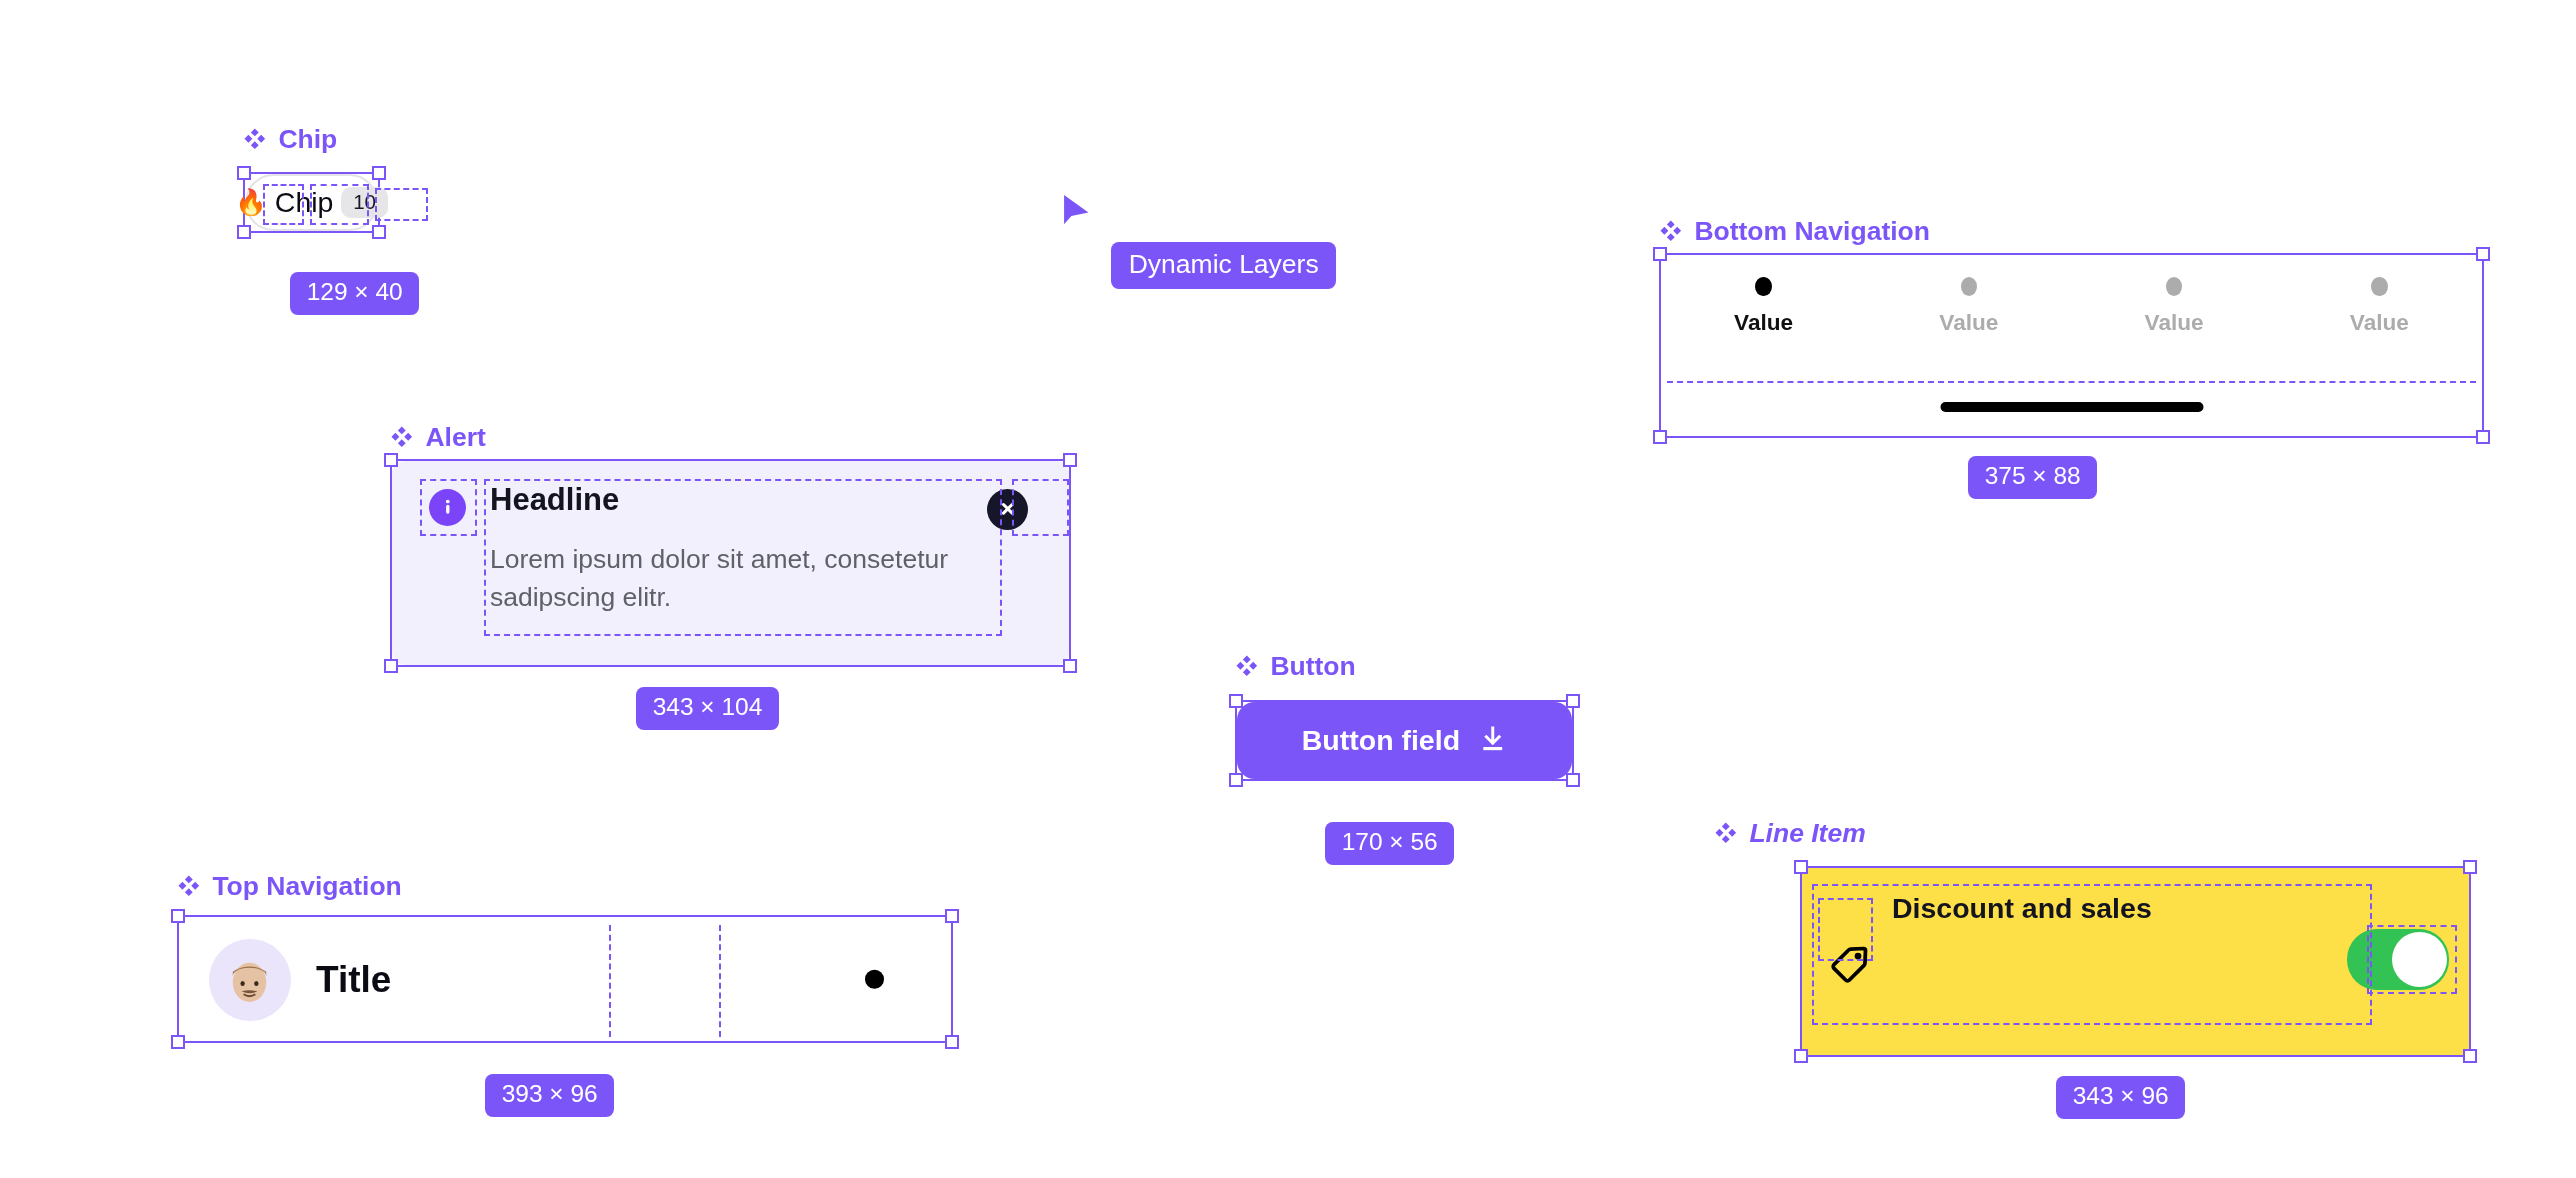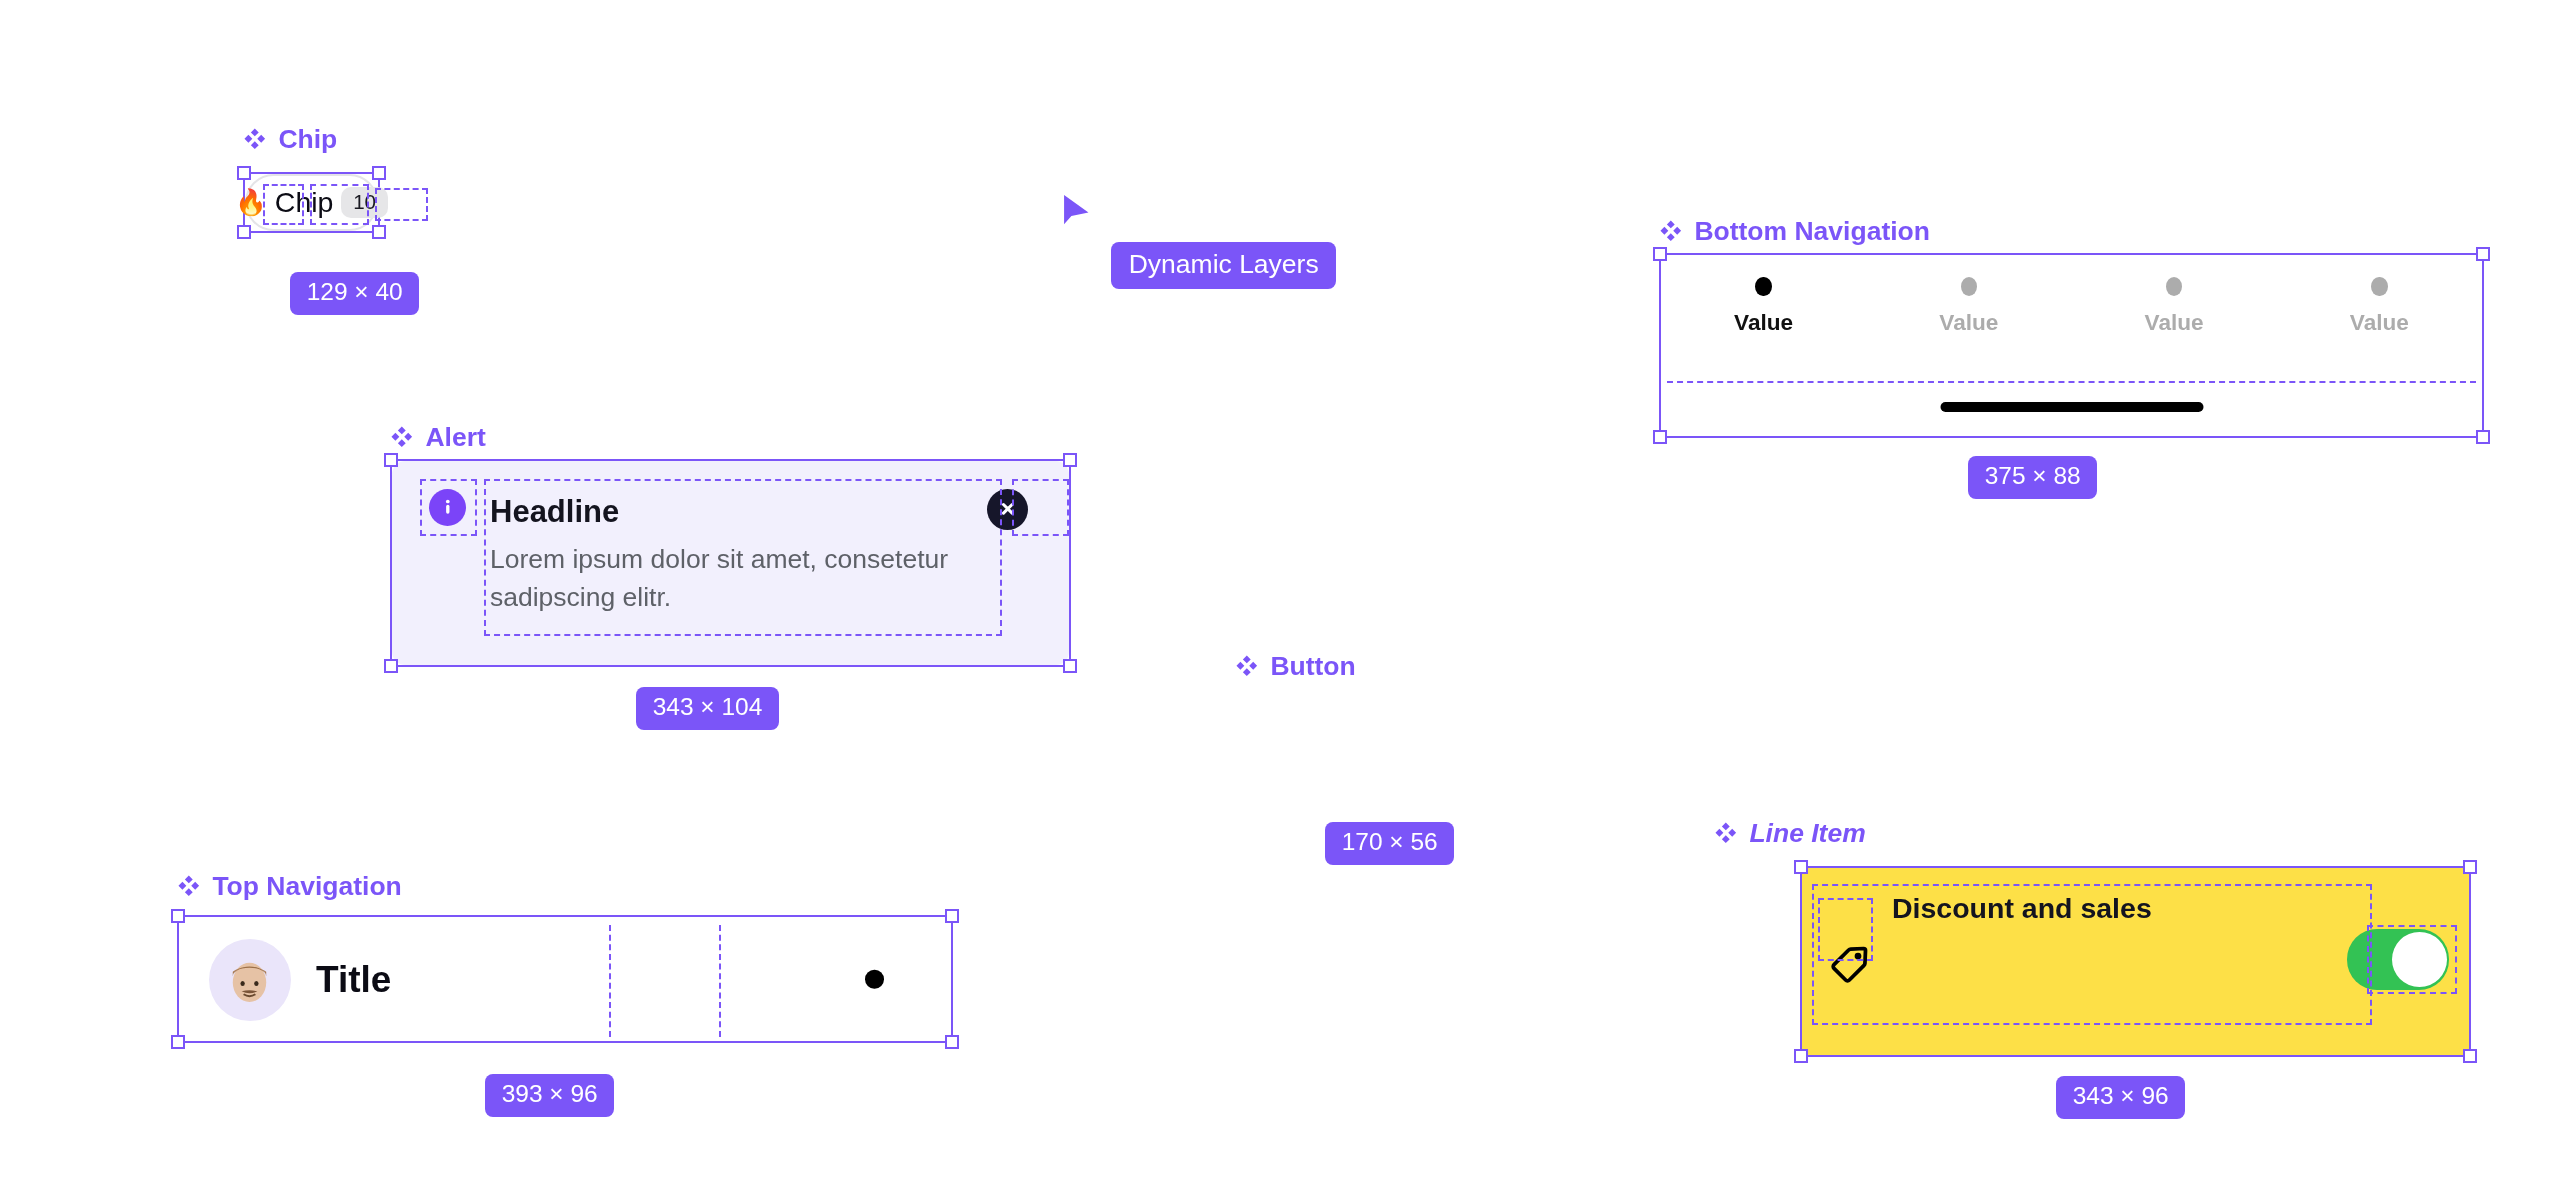--- a/index.html
+++ b/index.html
@@ -68,21 +68,21 @@
     background: #F2F0FD; border-radius: 13.7px;
     overflow: hidden;
   }
   .alert-info-icon {
     position: absolute; left: 37px; top: 27.5px;
     width: 37px; height: 37px; border-radius: 50%;
     background: #7B44F8;
     display: flex; align-items: center; justify-content: center;
   }
   .alert-headline {
-    position: absolute; left: 98px; top: 31px;
+    position: absolute; left: 98px; top: 19px;
     font-size: 31px; font-weight: bold; color: #14141f; line-height: 1.3;
   }
   .alert-body-text {
     position: absolute; left: 98px; top: 79px; width: 491px;
     font-size: 26.5px; color: #5E6168; line-height: 1.45;
   }
   .alert-close {
     position: absolute; right: 41px; top: 27.5px;
     width: 41px; height: 41px; border-radius: 50%;
     background: #16162A;
@@ -272,20 +272,35 @@
 
   <div class="comp-label" style="left:1235px; top:653px;">
     <span class="comp-glyph">
       <svg width="23.6" height="23.6" viewBox="0 0 24 24">
         <path fill="#7B55F8" d="M12 1.5l4 4-4 4-4-4zM12 14.5l4 4-4 4-4-4zM5.5 8l4 4-4 4-4-4zM18.5 8l4 4-4 4-4-4z"></path>
       </svg>
     </span>
     <span>Button</span>
   </div>
 
+  <div class="sel-frame" id="button-frame">
+    <div class="btn-body">
+      <span class="btn-label">Button field</span>
+      <span>
+        <svg width="29.5" height="29.5" viewBox="0 0 30 30">
+          <path d="M15 4 V19 M8.5 13 L15 19.5 L21.5 13" stroke="#ffffff" stroke-width="3" fill="none" stroke-linecap="square"></path>
+          <path d="M7 25 H23" stroke="#ffffff" stroke-width="3.2" stroke-linecap="square"></path>
+        </svg>
+      </span>
+    </div>
+    <div class="handle h-tl"></div>
+    <div class="handle h-tr"></div>
+    <div class="handle h-bl"></div>
+    <div class="handle h-br"></div>
+  </div>
   <div class="dim-badge" style="left:1325px; top:822px;">170 × 56</div>
 
   <div class="comp-label" style="left:1714px; top:820px;font-style:italic;">
     <span class="comp-glyph">
       <svg width="23.6" height="23.6" viewBox="0 0 24 24">
         <path fill="#7B55F8" d="M12 1.5l4 4-4 4-4-4zM12 14.5l4 4-4 4-4-4zM5.5 8l4 4-4 4-4-4zM18.5 8l4 4-4 4-4-4z"></path>
       </svg>
     </span>
     <span>Line Item</span>
   </div>

